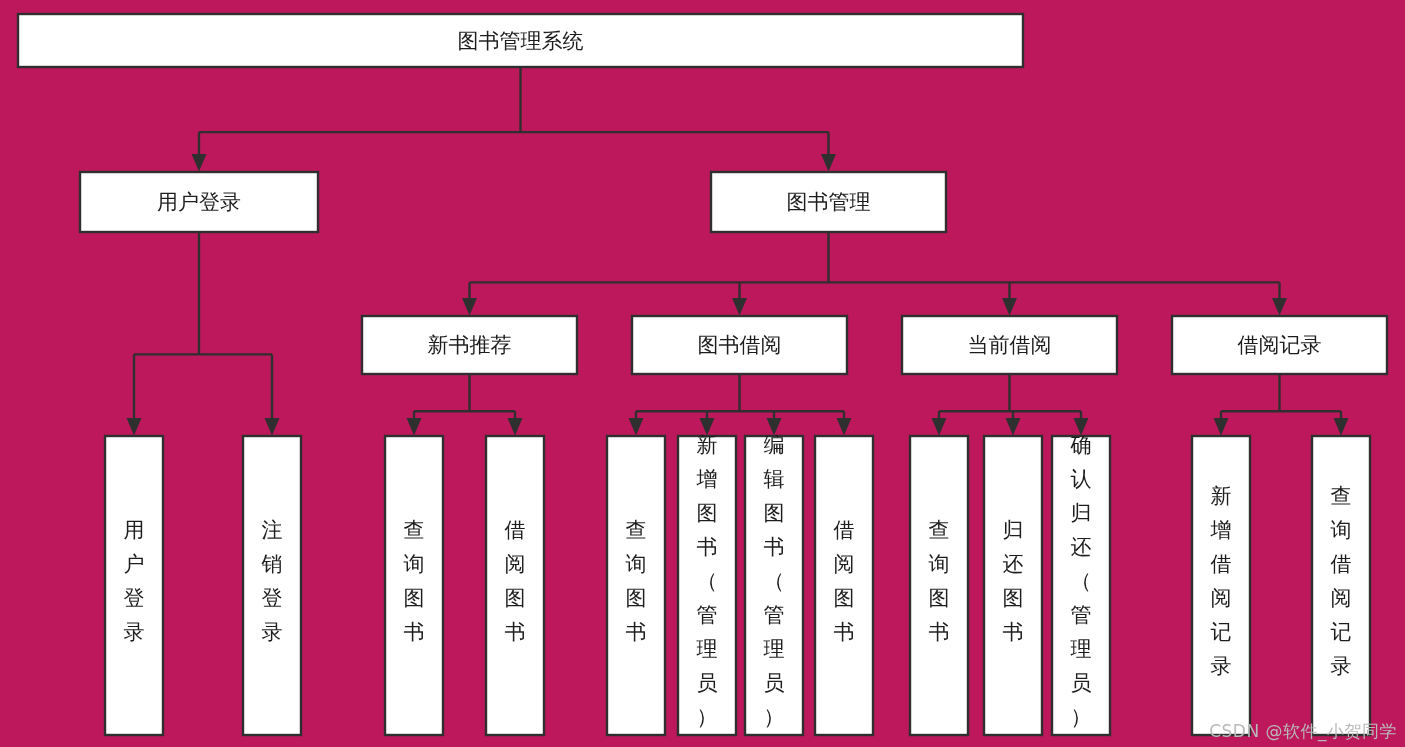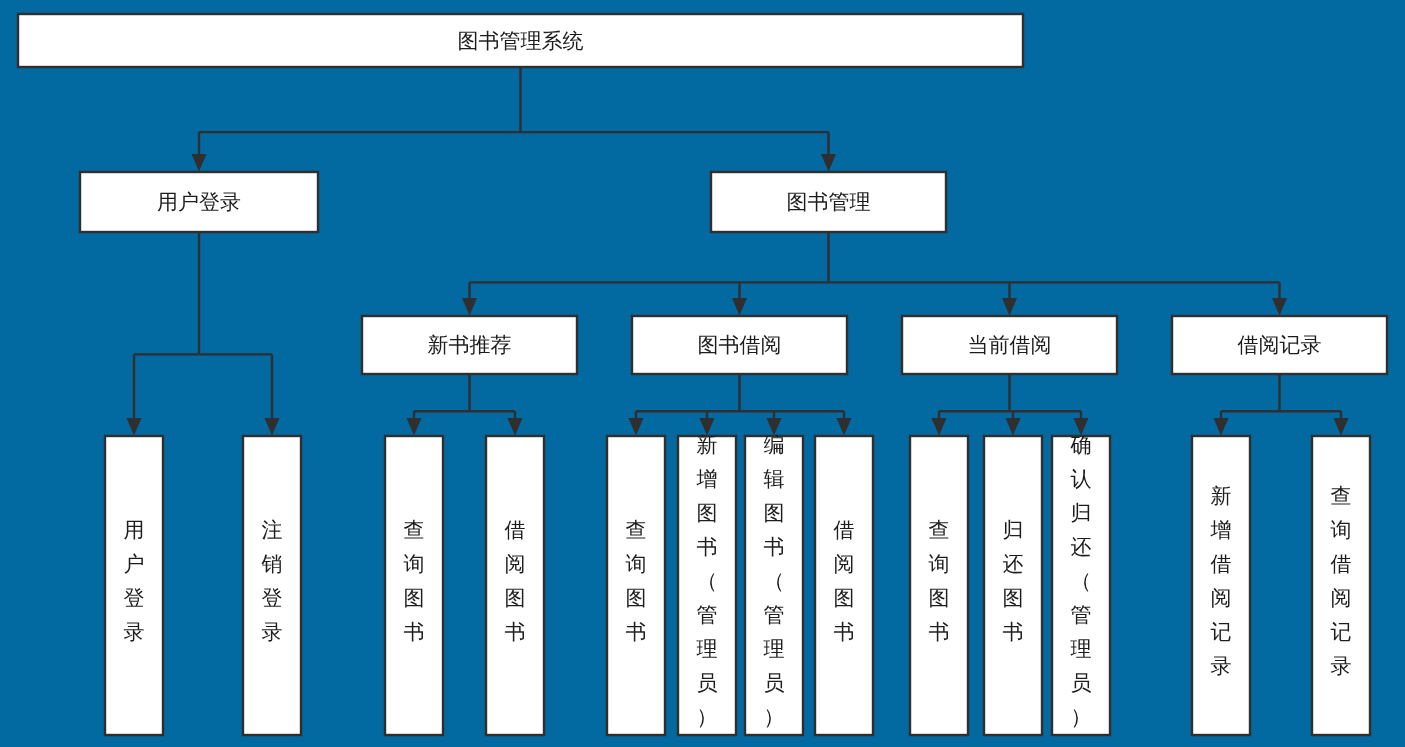--- a/index.html
+++ b/index.html
@@ -8,21 +8,21 @@
     padding: 0;
     background: #ffffff;
   }
   body {
     font-family: "DejaVu Sans", "Liberation Sans", sans-serif;
   }
   #diagram-root {
     position: relative;
     width: 1405px;
     height: 747px;
-    background: #0369a1;
+    background: #be185d;
     overflow: hidden;
   }
   svg#tree-svg {
     position: absolute;
     left: 0;
     top: 0;
     width: 1405px;
     height: 747px;
     display: block;
   }
@@ -203,14 +203,15 @@
           <rect x="1192" y="436" width="58" height="299" class="node-box"></rect>
           <text class="node-label-v" x="1221" y="502.5"><tspan x="1221" dy="0">新</tspan><tspan x="1221" dy="34">增</tspan><tspan x="1221" dy="34">借</tspan><tspan x="1221" dy="34">阅</tspan><tspan x="1221" dy="34">记</tspan><tspan x="1221" dy="34">录</tspan></text>
         </g>
         <g>
           <rect x="1312" y="436" width="58" height="299" class="node-box"></rect>
           <text class="node-label-v" x="1341" y="502.5"><tspan x="1341" dy="0">查</tspan><tspan x="1341" dy="34">询</tspan><tspan x="1341" dy="34">借</tspan><tspan x="1341" dy="34">阅</tspan><tspan x="1341" dy="34">记</tspan><tspan x="1341" dy="34">录</tspan></text>
         </g>
       </g>
   </svg>
 
+  <div class="watermark">CSDN @软件_小贺同学</div>
 
 </div>
 
 </body></html>

